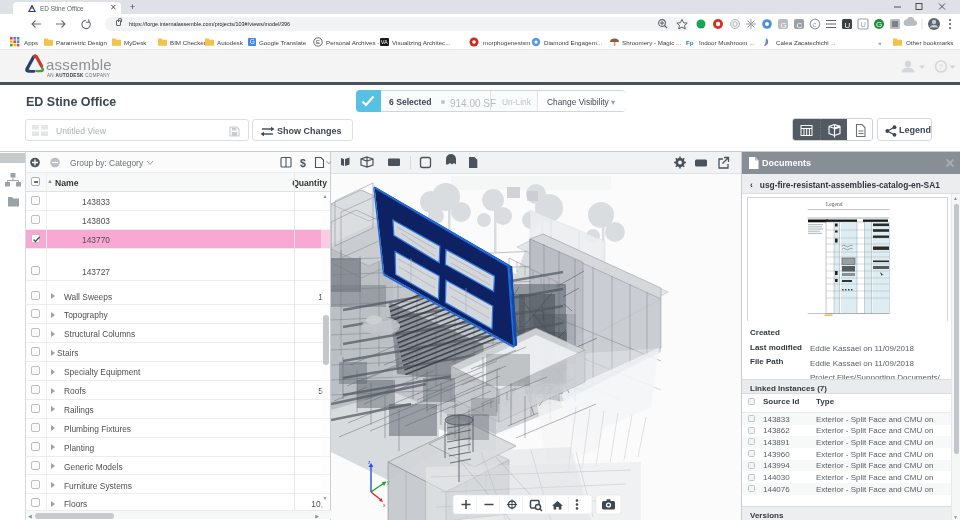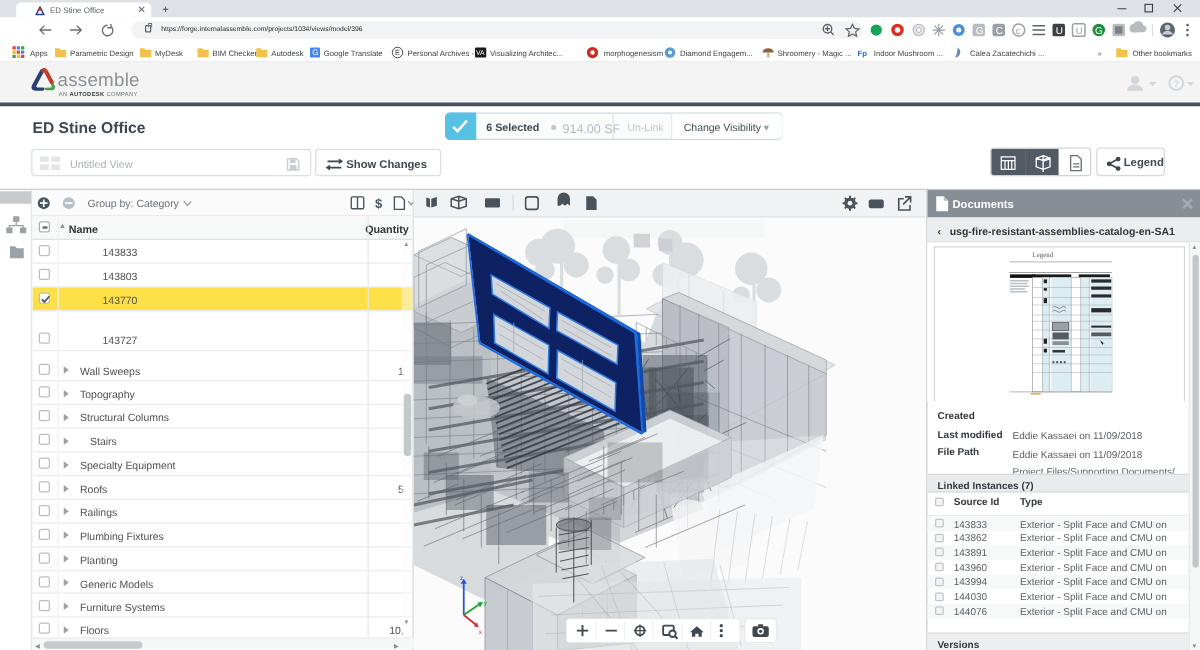--- a/index.html
+++ b/index.html
@@ -366,21 +366,21 @@
   </div>
   <div id="gridrows">
       <div class="grow" style="top: 0px;">
         <span class="cb"></span>
         <span class="nm" style="left:56px">143833</span>
       </div>
       <div class="grow" style="top: 18.9px;">
         <span class="cb"></span>
         <span class="nm" style="left:56px">143803</span>
       </div>
-      <div class="grow" style="top: 37.8px; background: #fde047;">
+      <div class="grow" style="top: 37.8px; background: #f9a8d4;">
         <span class="cb" style="background:#fff"><svg width="9" height="9" viewBox="0 0 9 9">
             <path d="M1.5 4.5l2 2 4-4.5" stroke="#555" stroke-width="1.4" fill="none"></path>
           </svg></span>
         <span class="nm" style="left:56px">143770</span>
       </div>
       <div class="grow" style="top: 70px; text-decoration: underline;">
         <span class="cb"></span>
         <span class="nm" style="left:56px">143727</span>
       </div>
       <div class="grow" style="top: 94.5px;">
@@ -395,21 +395,21 @@
         <span class="nm" style="left:38px">Topography</span>
       </div>
       <div class="grow" style="top: 132.3px;">
         <span class="cb"></span>
         <span class="car" style="left:25px"></span>
         <span class="nm" style="left:38px">Structural Columns</span>
       </div>
       <div class="grow" style="top: 151.2px;">
         <span class="cb"></span>
         <span class="car" style="left:25px"></span>
-        <span class="nm" style="left:46px">Stairs</span>
+        <span class="nm" style="left:31px">Stairs</span>
       </div>
       <div class="grow" style="top: 170.1px;">
         <span class="cb"></span>
         <span class="car" style="left:25px"></span>
         <span class="nm" style="left:38px">Specialty Equipment</span>
       </div>
       <div class="grow" style="top: 189px;">
         <span class="cb"></span>
         <span class="car" style="left:25px"></span>
         <span class="nm" style="left:38px">Roofs</span>

